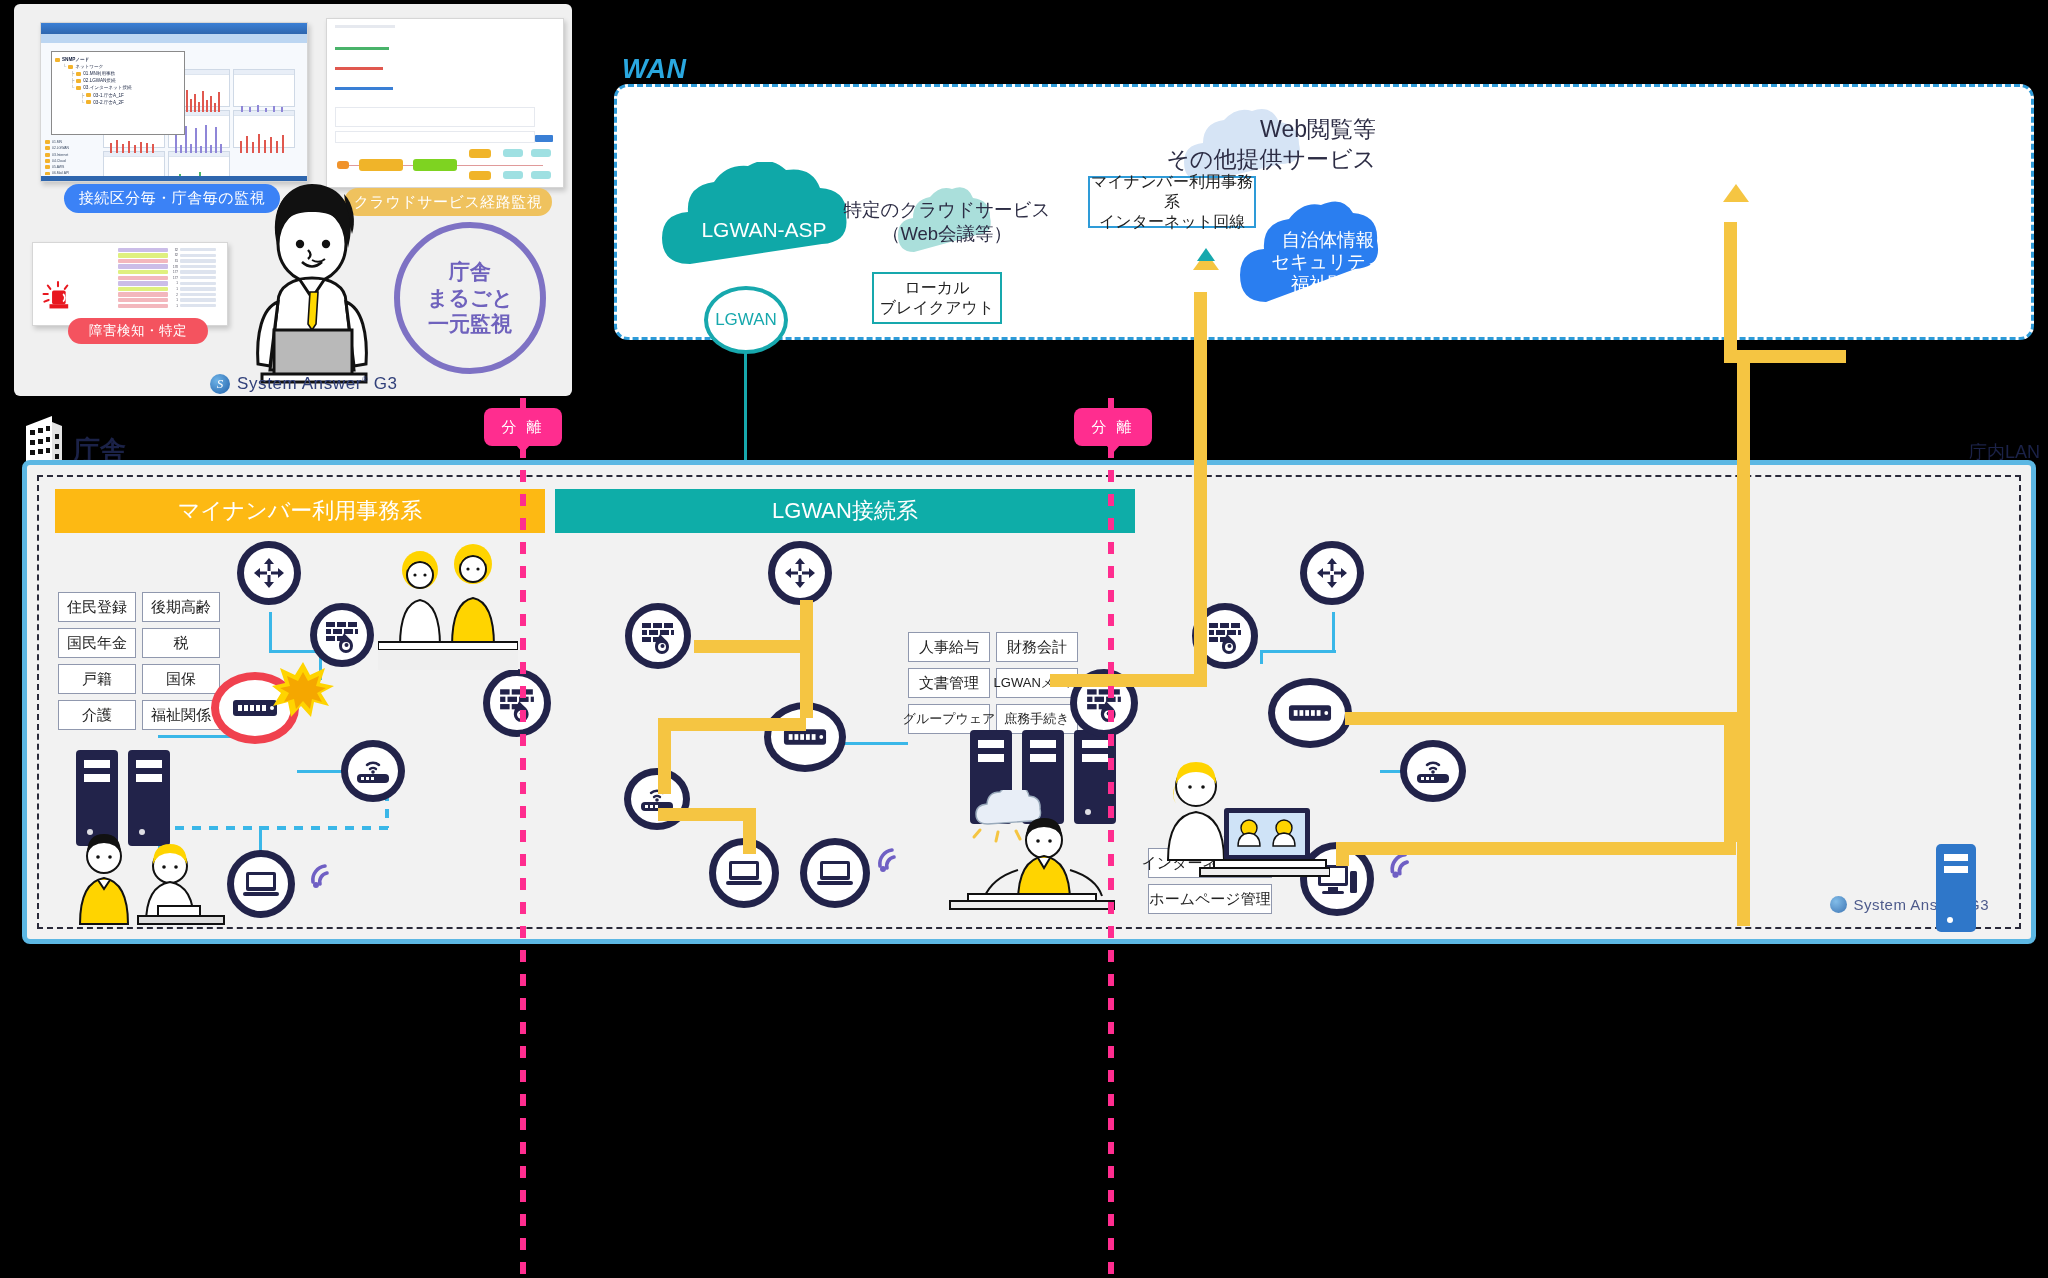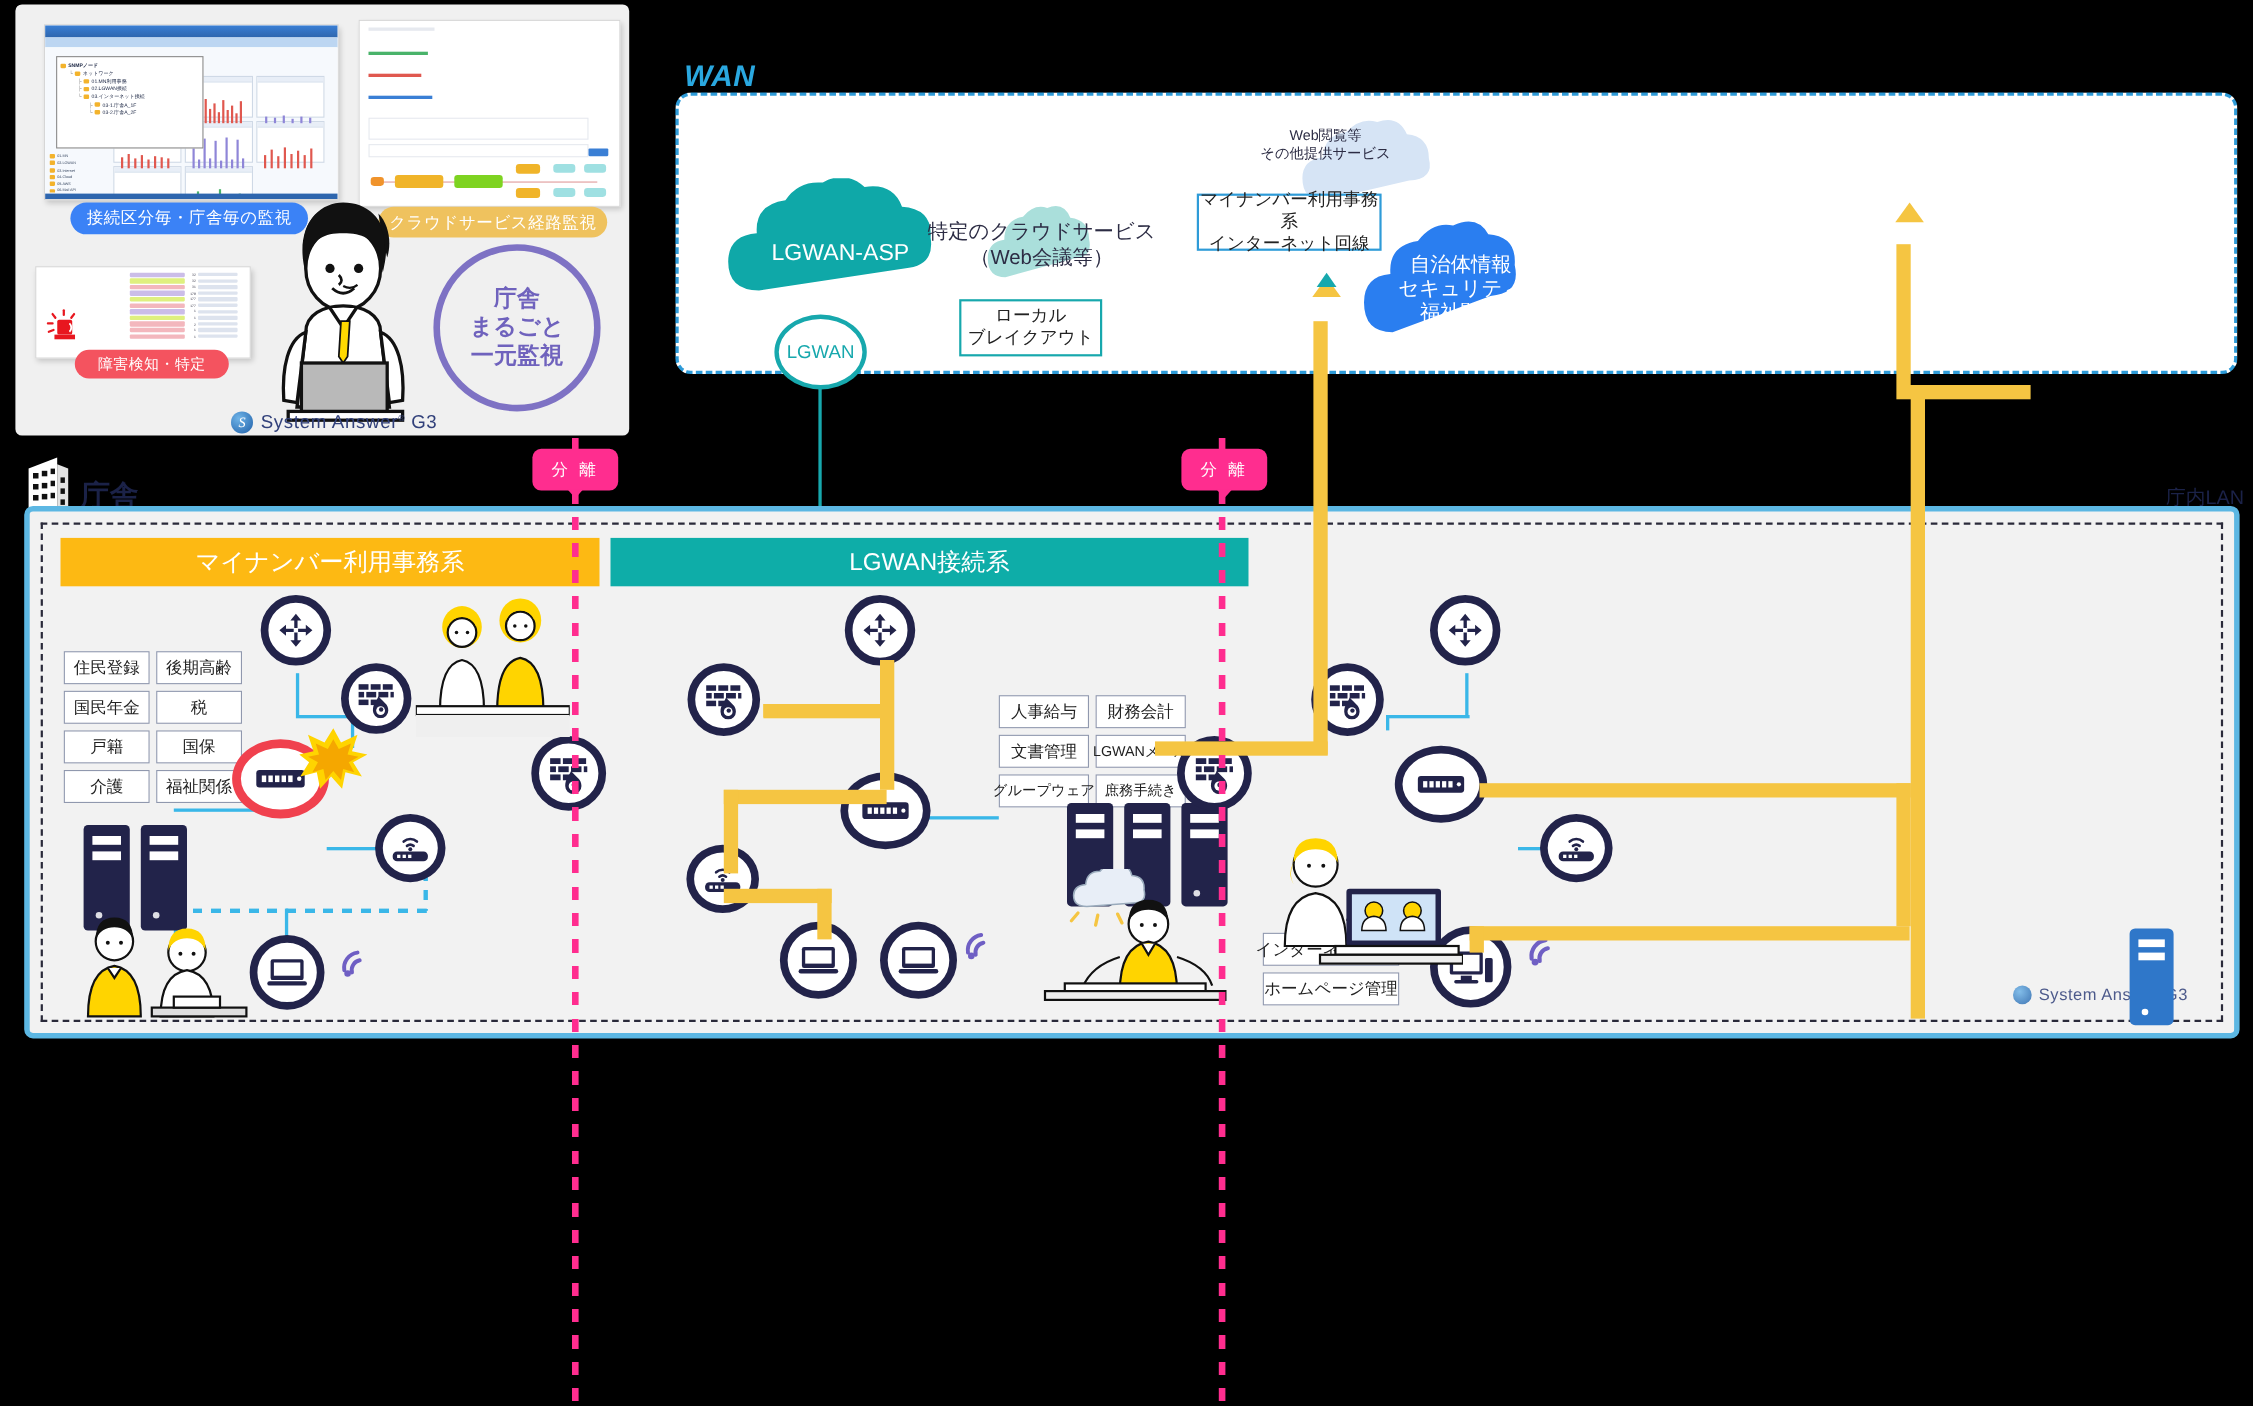--- a/index.html
+++ b/index.html
@@ -96,22 +96,22 @@
   .cloud .c-body{position:absolute;inset:0;}
   .cloud .lbl{position:absolute;inset:0;display:flex;flex-direction:column;
      align-items:center;justify-content:center;text-align:center;line-height:1.2;}
 
   #cloud-asp{left:660px;top:162px;width:208px;height:114px;}
   #cloud-asp .lbl{color:#fff;font-size:21px;padding-top:22px;}
   #cloud-cs{left:896px;top:182px;width:100px;height:76px;}
   #cloud-cs-label{position:absolute;left:838px;top:198px;width:218px;
      text-align:center;font-size:18.5px;color:#2c2c44;line-height:1.3;}
   #cloud-web{left:1182px;top:102px;width:128px;height:86px;}
-  #cloud-web-label{position:absolute;left:1077px;top:114px;width:256px;
-     text-align:center;font-size:13px;color:#2c2c44;line-height:1.32;}
+  #cloud-web-label{position:absolute;left:1120px;top:114px;width:256px;
+     text-align:right;font-size:23px;color:#2c2c44;line-height:1.32;}
   #cloud-sec{left:1238px;top:196px;width:180px;height:118px;}
   #cloud-sec .lbl{color:#fff;font-size:18.5px;padding-top:14px;}
 
   #lgwan-bubble{position:absolute;left:704px;top:286px;width:84px;height:68px;
      border:4px solid #17a8ad;border-radius:50%;background:#fff;
      display:flex;align-items:center;justify-content:center;
      color:#17a8ad;font-size:17px;z-index:7;}
 
   .wbox{position:absolute;background:#fff;border:2px solid #2e9bd8;
      display:flex;align-items:center;justify-content:center;text-align:center;

